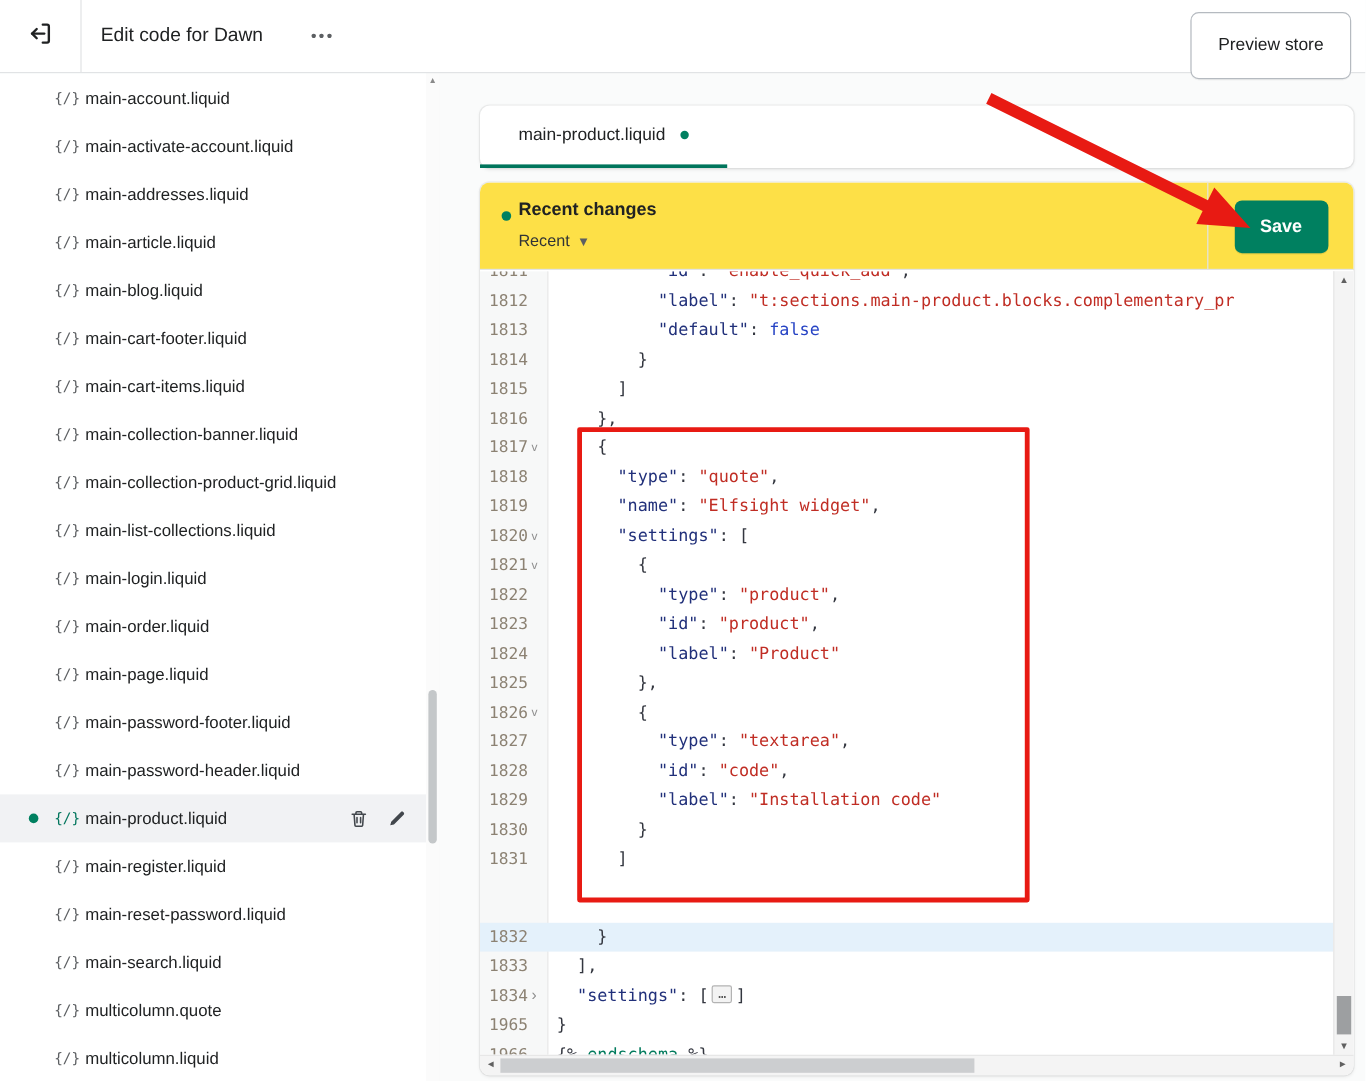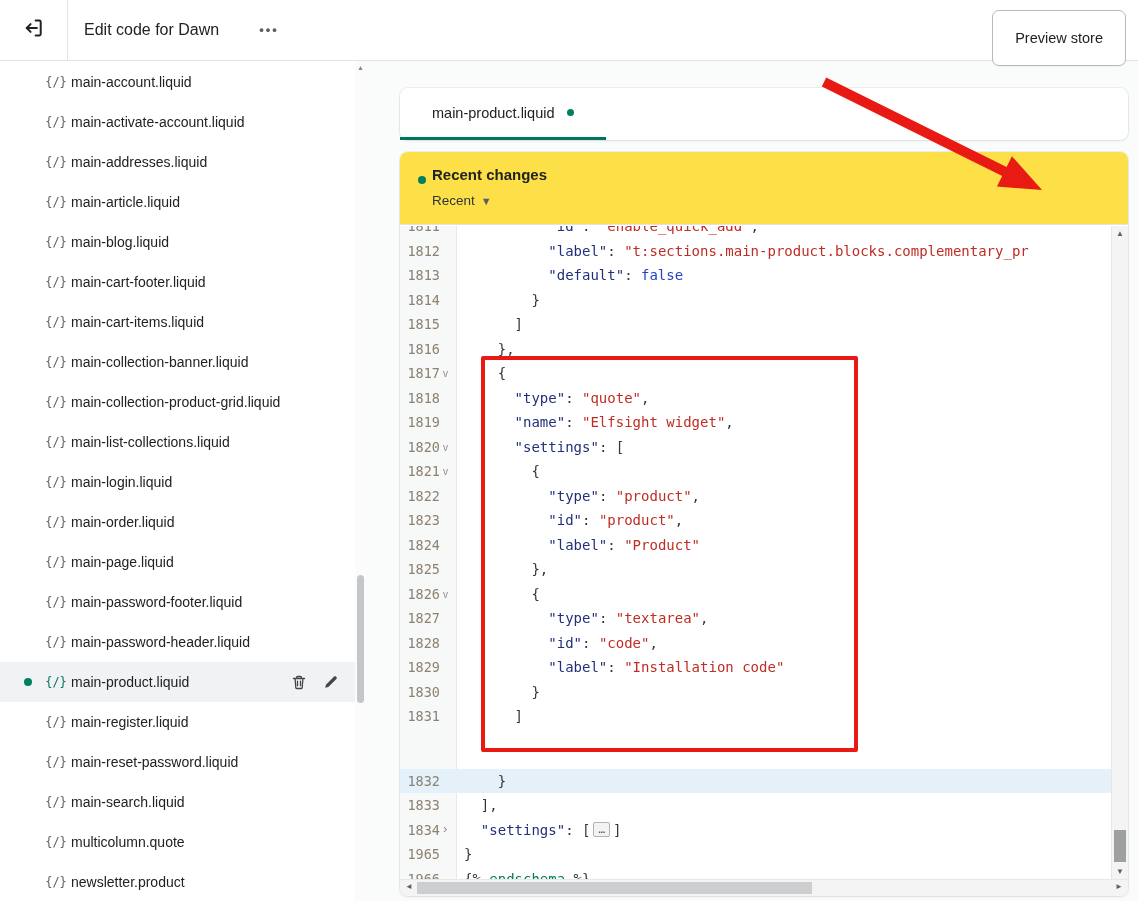--- a/index.html
+++ b/index.html
@@ -208,21 +208,21 @@
         <div class="sb-item">
           <span class="sb-ico">{/}</span>
           <span class="sb-label">main-search.liquid</span>
         </div>
         <div class="sb-item">
           <span class="sb-ico">{/}</span>
           <span class="sb-label">multicolumn.quote</span>
         </div>
         <div class="sb-item">
           <span class="sb-ico">{/}</span>
-          <span class="sb-label">newsletter.product</span>
+          <span class="sb-label">multicolumn.liquid</span>
         </div>
       </div>
     <div class="sb-scroll">
       <div class="arr">▲</div>
       <div class="sb-thumb"></div>
     </div>
   </div>
 
   <div class="tab-card">
     <div class="tab">
@@ -231,20 +231,23 @@
     </div>
   </div>
 
   <div class="editor-card">
     <div class="ed-header">
       <span class="rc-dot"></span>
       <div class="rc-title">Recent changes</div>
       <div class="rc-version">
         <span>Recent</span><span class="caret">▼</span>
       </div>
+      <div class="save-cell">
+        <button class="save-btn">Save</button>
+      </div>
     </div>
 
     <div class="code-region">
       <div class="gutter-bg"></div>
       <div class="code-lines">
           <div class="crow">
             <span class="ln">1811</span>
             <span class="cl"><span class="sg-p">          </span><span class="sg-k">"id"</span><span class="sg-p">: </span><span class="sg-s">"enable_quick_add"</span><span class="sg-p">,</span></span>
           </div>
           <div class="crow">

